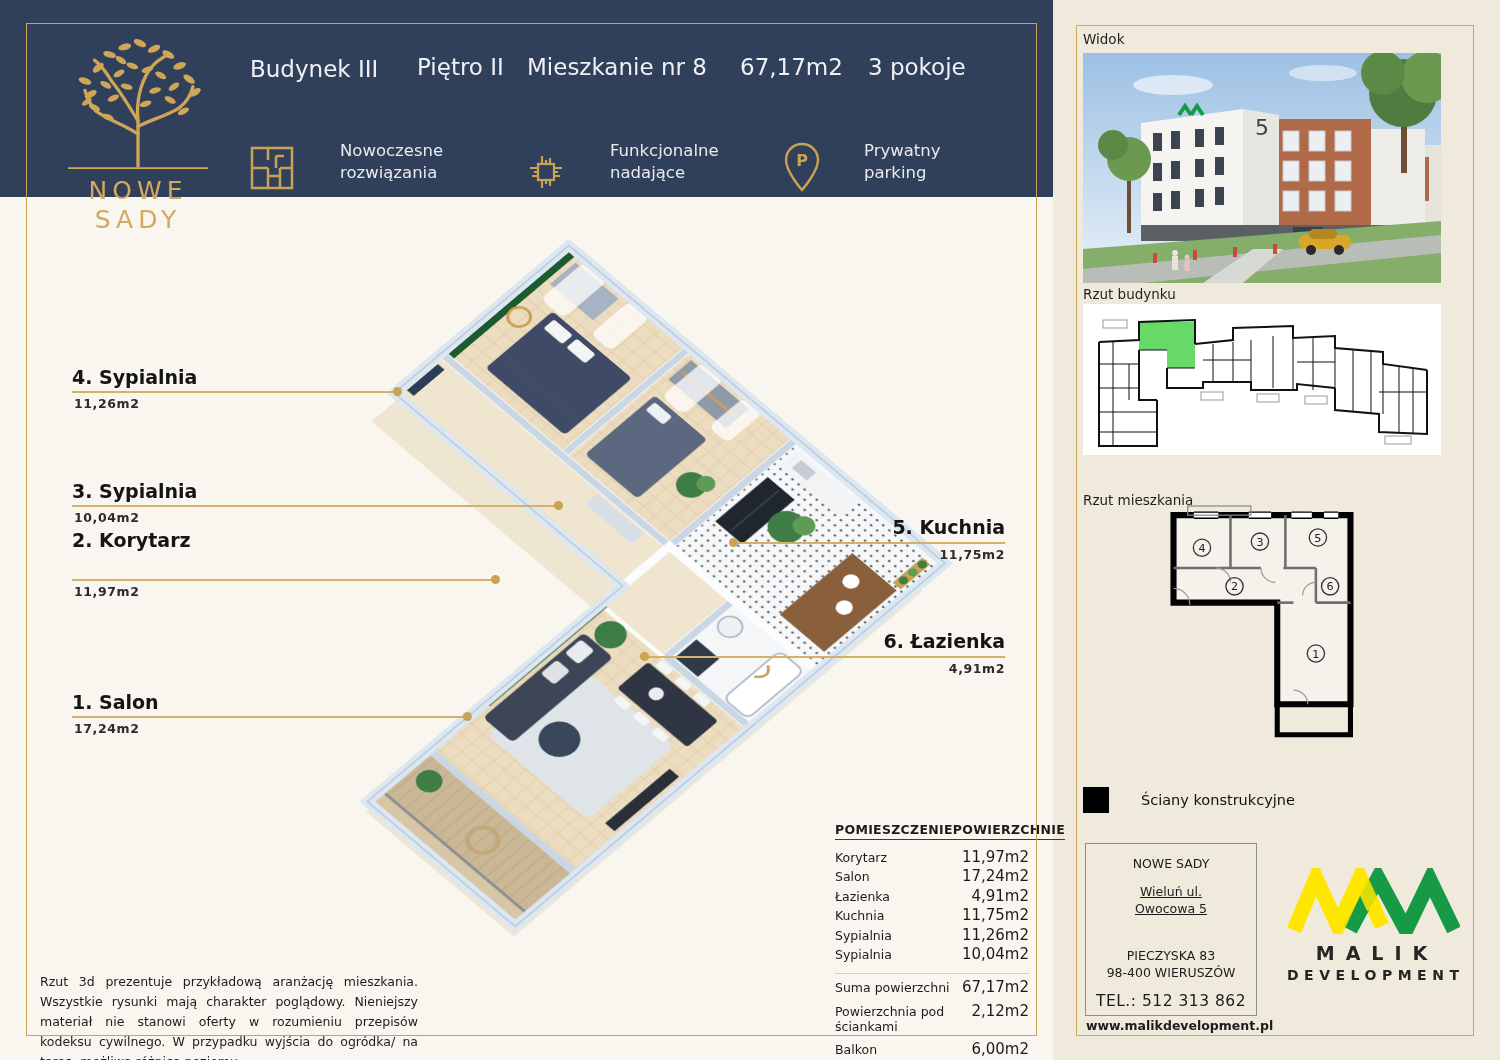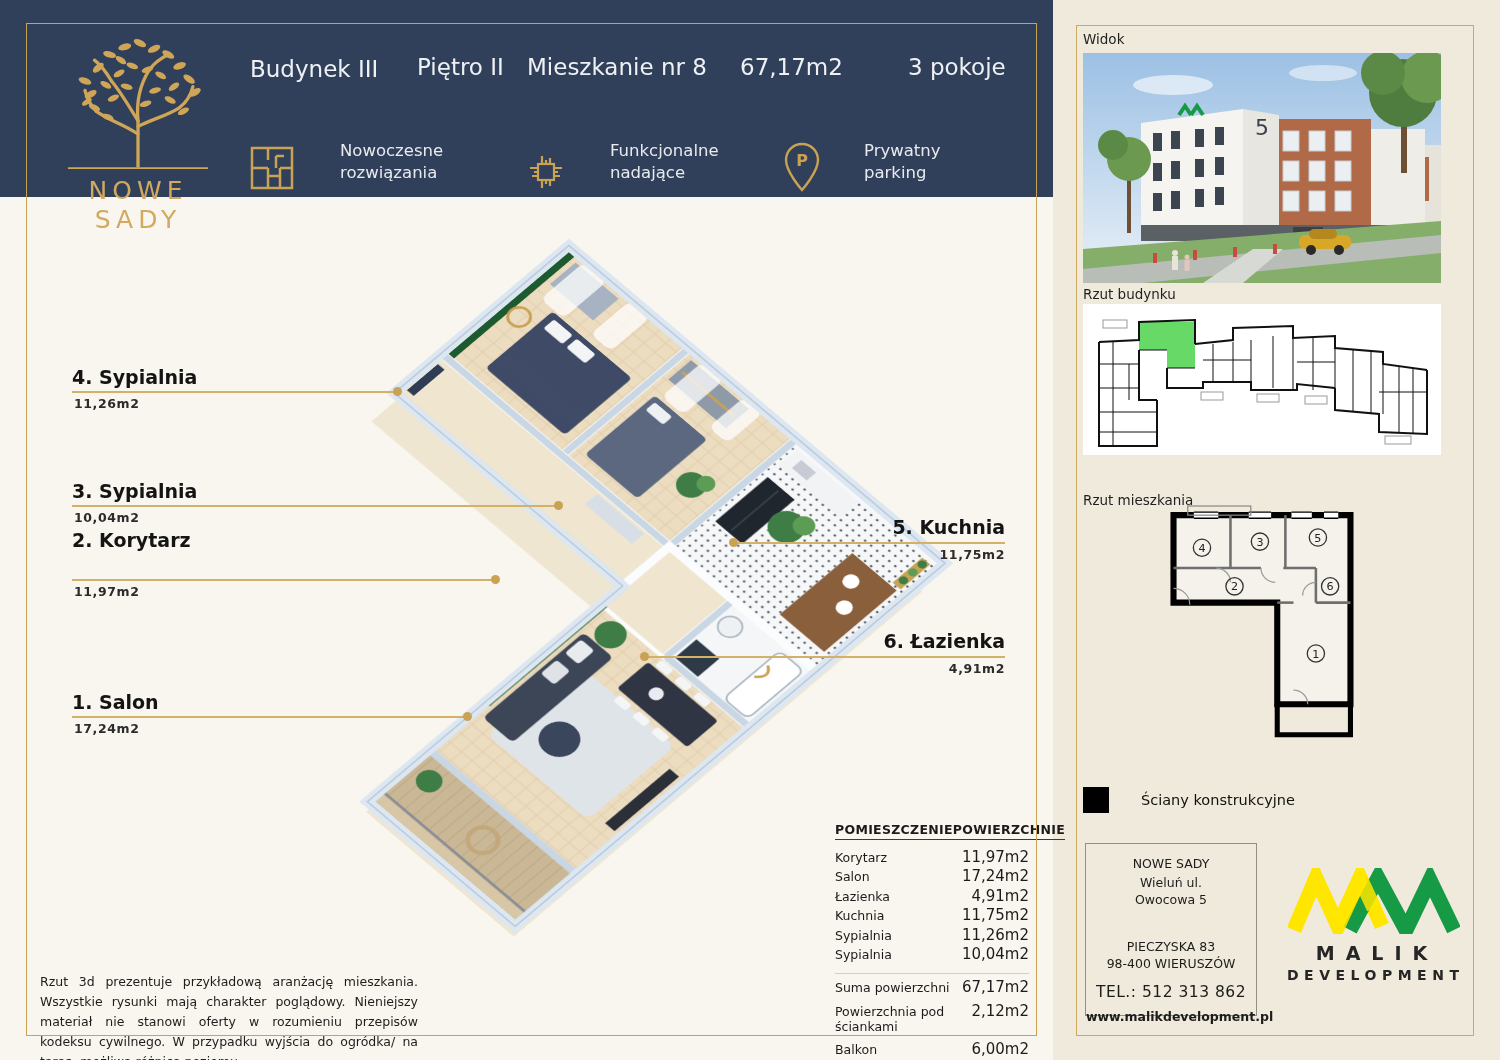--- a/index.html
+++ b/index.html
@@ -14,21 +14,21 @@
   .side-frame{position:absolute;left:1076px;top:25px;width:398px;height:1011px;
     border:1px solid #cfa95e;pointer-events:none;z-index:6;}
   
   .logo-wrap{position:absolute;left:48px;top:28px;width:180px;text-align:center;z-index:2;}
   .logo-text{margin-top:2px;color:#d2a95e;font-size:25px;letter-spacing:5px;font-weight:400;}
   .htitle{position:absolute;top:54px;color:#eef0f4;font-size:23px;font-weight:400;z-index:2;}
   .ht-building{left:250px;width:155px;line-height:1.35;}
   .ht-floor{left:417px;}
   .ht-unit{left:527px;}
   .ht-area{left:740px;}
-  .ht-rooms{left:868px;margin-left:40px;}
+  .ht-rooms{left:868px;}
   .feature{position:absolute;top:140px;color:#e8eaee;font-size:16.5px;line-height:1.35;z-index:2;}
   .f1{left:340px;width:130px;}
   .f2{left:610px;width:140px;}
   .f3{left:864px;width:120px;}
   .ficon{position:absolute;z-index:2;}
   
   .ldr{position:absolute;height:2px;background:#d4b169;z-index:3;}
   .dot{position:absolute;width:9px;height:9px;border-radius:50%;background:#c9a254;z-index:4;}
   .plabel{position:absolute;left:72px;font-size:19px;font-weight:700;color:#141414;z-index:4;}
   .parea{position:absolute;left:74px;font-size:12.5px;font-weight:700;color:#2b2b2b;letter-spacing:.6px;z-index:4;}
@@ -54,21 +54,21 @@
   .bplan-box{position:absolute;left:1083px;top:304px;width:358px;height:151px;background:#ffffff;z-index:4;}
   .uplan-box{position:absolute;left:1160px;top:505px;width:206px;height:240px;z-index:4;}
   .legend-item{position:absolute;left:1083px;display:flex;align-items:center;gap:20px;z-index:4;}
   .legend-sq{width:26px;height:26px;}
   .legend-sq.gray{background:#8a8a8a;}
   .legend-sq.black{background:#000000;}
   .legend-item .lg-txt{font-size:14.5px;color:#111;}
   .contact-box{position:absolute;left:1085px;top:843px;width:172px;height:173px;border:1px solid #8f8f85;
     text-align:center;color:#1c1c1c;z-index:4;padding-top:12px;}
   .contact-box .c1{font-size:12.5px;}
-  .contact-box .c2{font-size:12.5px;width:120px;margin:4px auto 0;line-height:1.35;}
+  .contact-box .c2{font-size:12.5px;width:120px;margin:13px auto 0;line-height:1.35;text-decoration:underline;}
   .contact-box .c3{font-size:12.5px;margin-top:30px;}
   .contact-box .c4{font-size:12.5px;margin-top:2px;}
   .contact-box .cphone{font-size:15.5px;margin-top:12px;letter-spacing:.5px;}
   .contact-box .cweb{font-size:12.5px;font-weight:700;margin-top:8px;}
   .malik{position:absolute;left:1284px;top:868px;width:180px;text-align:center;z-index:4;}
   .malik .mk1{font-size:19px;font-weight:700;color:#262626;letter-spacing:11px;margin-top:4px;margin-left:6px;}
   .malik .mk2{font-size:14px;font-weight:700;color:#262626;letter-spacing:5.5px;margin-top:3px;margin-left:3px;}
   
   .scene3d{position:absolute;left:252px;top:256px;width:580px;height:660px;z-index:1;
     transform:scale(0.95,1.08) rotateX(42deg) rotateZ(45deg);}

